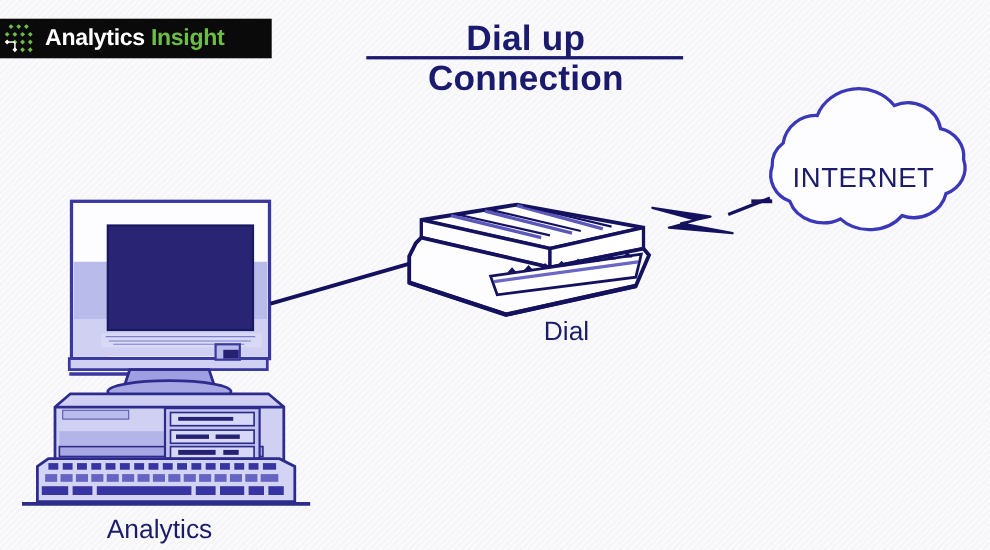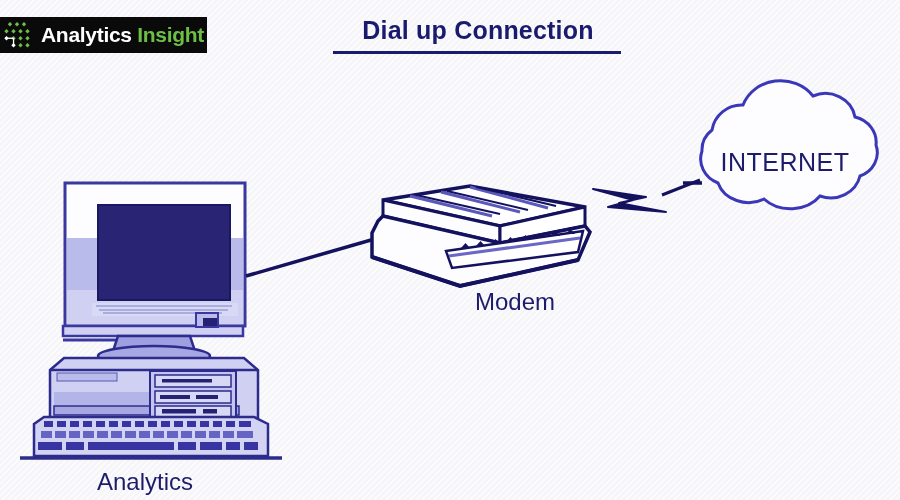--- a/index.html
+++ b/index.html
@@ -11,36 +11,36 @@
   #stage{
     position:relative;width:900px;height:500px;
     background:
       linear-gradient(135deg, rgba(200,200,215,.10) 25%, transparent 25%, transparent 50%, rgba(200,200,215,.10) 50%, rgba(200,200,215,.10) 75%, transparent 75%),
       #fbfbfd;
     background-size:6px 6px, auto;
   }
 
   
   #logo{
-    position:absolute;left:0;top:17px;width:207px;height:36px;
+    position:absolute;left:0;top:17px;width:247px;height:36px;
     background:#0a0a0a;display:flex;align-items:center;
   }
   #logo-dots{width:34px;height:28px;margin-left:4px;flex:0 0 auto;}
   #logo-text{
     font-size:21px;font-weight:bold;letter-spacing:-.3px;
     margin-left:3px;white-space:nowrap;font-family:"Liberation Sans",sans-serif;
   }
   #logo-text .w{color:#ffffff;}
   #logo-text .g{color:#6cbe45;}
 
   
   #title{
     position:absolute;left:333px;top:16px;width:290px;
     text-align:center;
-    font-size:25px;font-weight:bold;color:#1a1a6e;
+    font-size:32px;font-weight:bold;color:#1a1a6e;
     letter-spacing:.2px;
     font-family:"Liberation Sans",sans-serif;
   }
   #title-rule{
     position:absolute;left:333px;top:51px;width:288px;height:3px;background:#1a1a6e;
   }
 
   
   #art{position:absolute;left:0;top:0;width:900px;height:500px;}
 
@@ -235,16 +235,16 @@
                a36 30 0 0 1 -56 3
                a32 28 0 0 1 -46 -16
                a28 26 0 0 1 -16 -32
                a28 26 0 0 1 10 -21 Z" fill="#fdfdff" stroke="#3a37b8" stroke-width="3"></path>
       <line x1="683" y1="183" x2="702" y2="183" stroke="#14125f" stroke-width="3.5"></line>
     </g>
 
   </svg>
 
   <div class="cap" id="cap-computer">Analytics</div>
-  <div class="cap" id="cap-modem">Modem</div>
+  <div class="cap" id="cap-modem">Dial</div>
   <div id="cap-internet">INTERNET</div>
 
 </div>
 
 </body></html>

